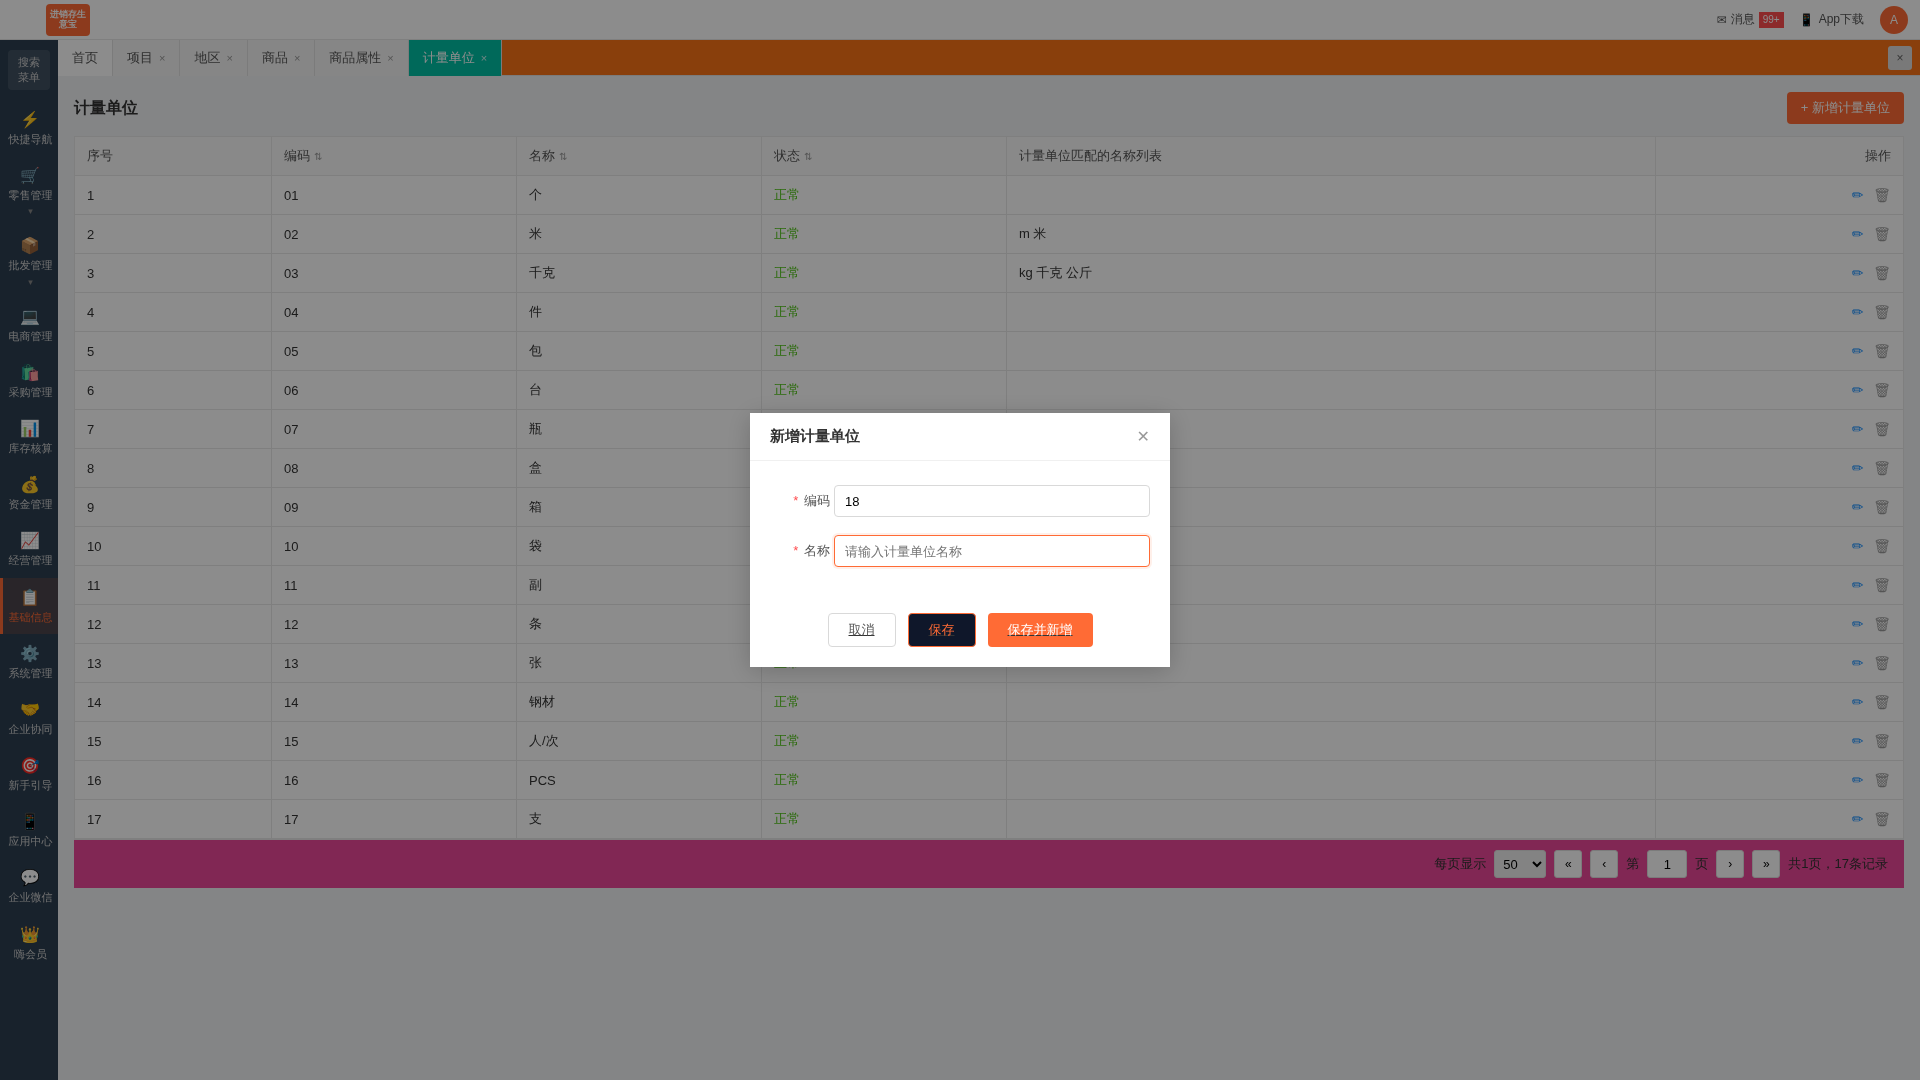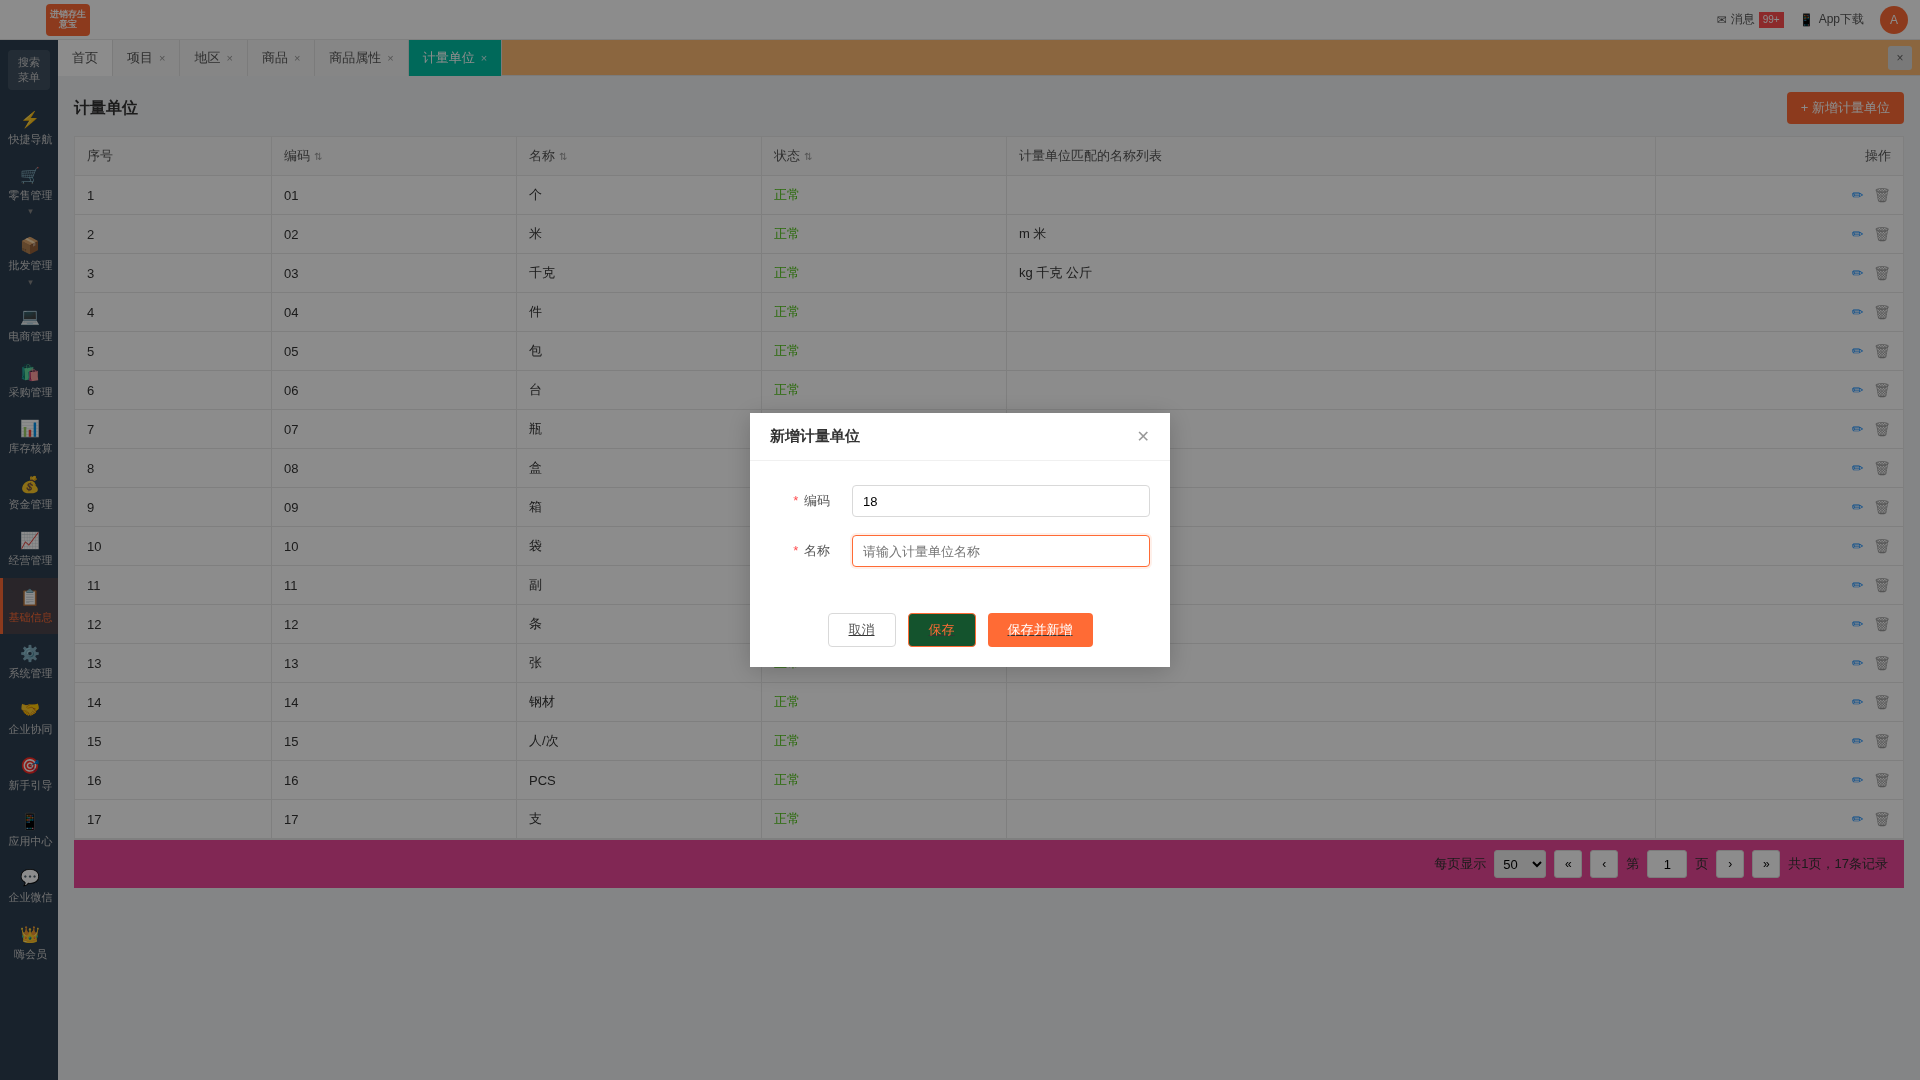--- a/index.html
+++ b/index.html
@@ -134,21 +134,21 @@
     .content-area {
       flex: 1;
       display: flex;
       flex-direction: column;
       overflow: hidden;
     }
 
     
     .tab-bar {
       height: 36px;
-      background: #fdba74;
+      background: #f97316;
       display: flex;
       align-items: center;
       border-bottom: 1px solid #e0e0e0;
       padding: 0;
       gap: 0;
     }
     .tab {
       height: 36px;
       display: flex;
       align-items: center;
@@ -338,21 +338,21 @@
       color: #999;
       font-size: 16px;
     }
     .dialog-body {
       padding: 24px 20px 16px;
     }
     .form-row {
       display: flex;
       align-items: center;
       margin-bottom: 18px;
-      gap: 22px;
+      gap: 4px;
     }
     .form-label {
       width: 60px;
       text-align: right;
       font-size: 13px;
       color: #555;
       white-space: nowrap;
     }
     .required-star {
       color: #ff4d4f;
@@ -383,21 +383,21 @@
       border: 1px solid #d9d9d9;
       background: white;
       border-radius: 4px;
       cursor: pointer;
       font-size: 13px;
       color: #555;
     }
     .btn-save {
       padding: 7px 20px;
       border: 1px solid #ff6b35;
-      background: #14532d;
+      background: #0f172a;
       color: #ff6b35;
       border-radius: 4px;
       cursor: pointer;
       font-size: 13px;
     }
     .btn-save-add {
       padding: 7px 20px;
       background: #ff6b35;
       color: white;
       border: none;

